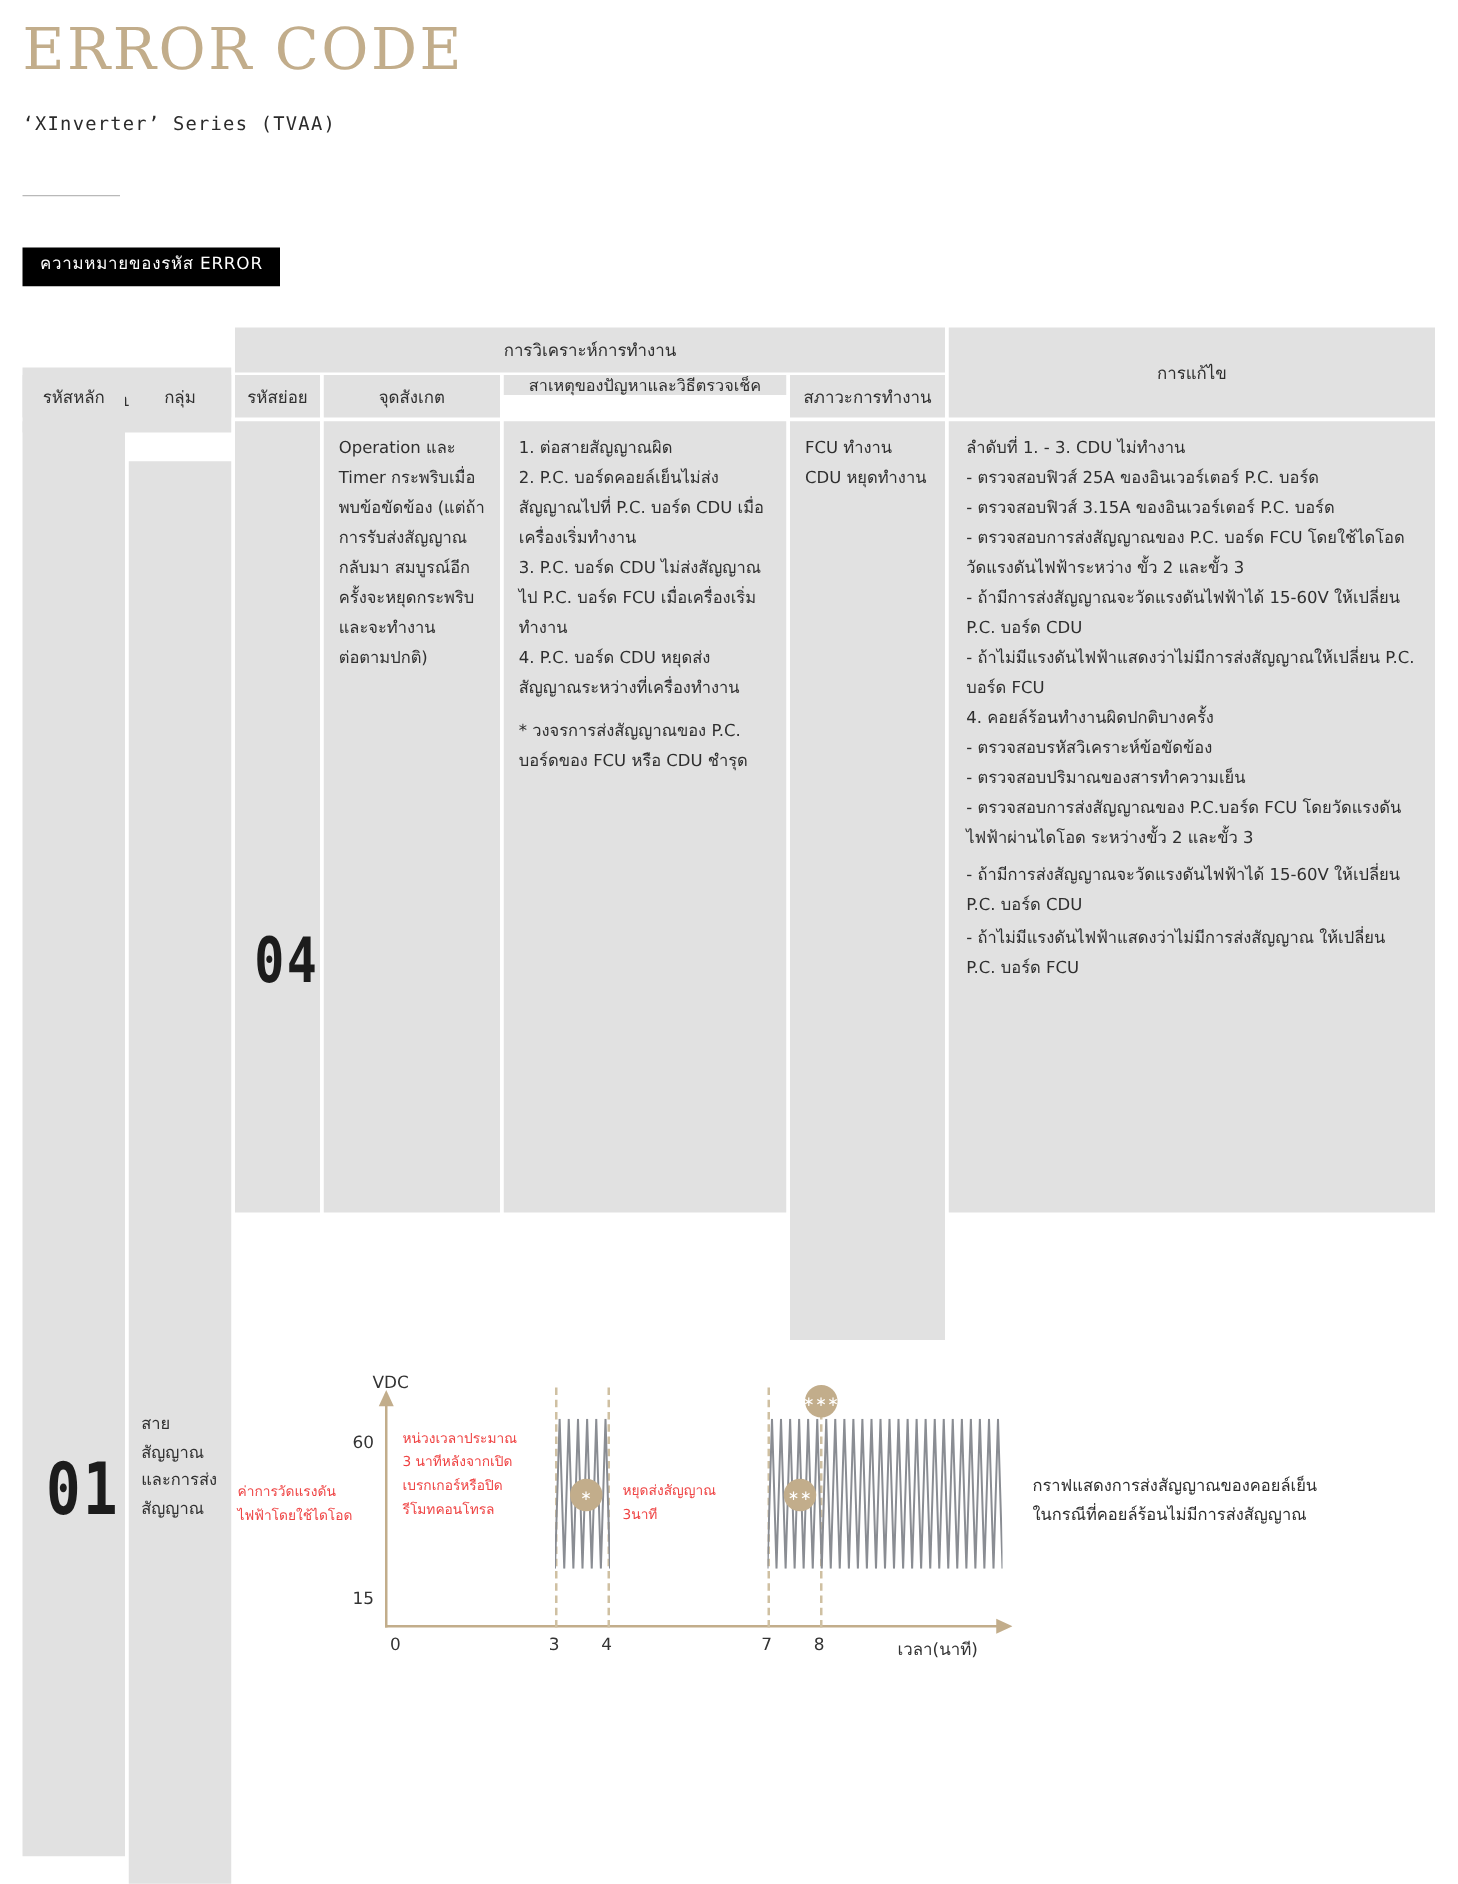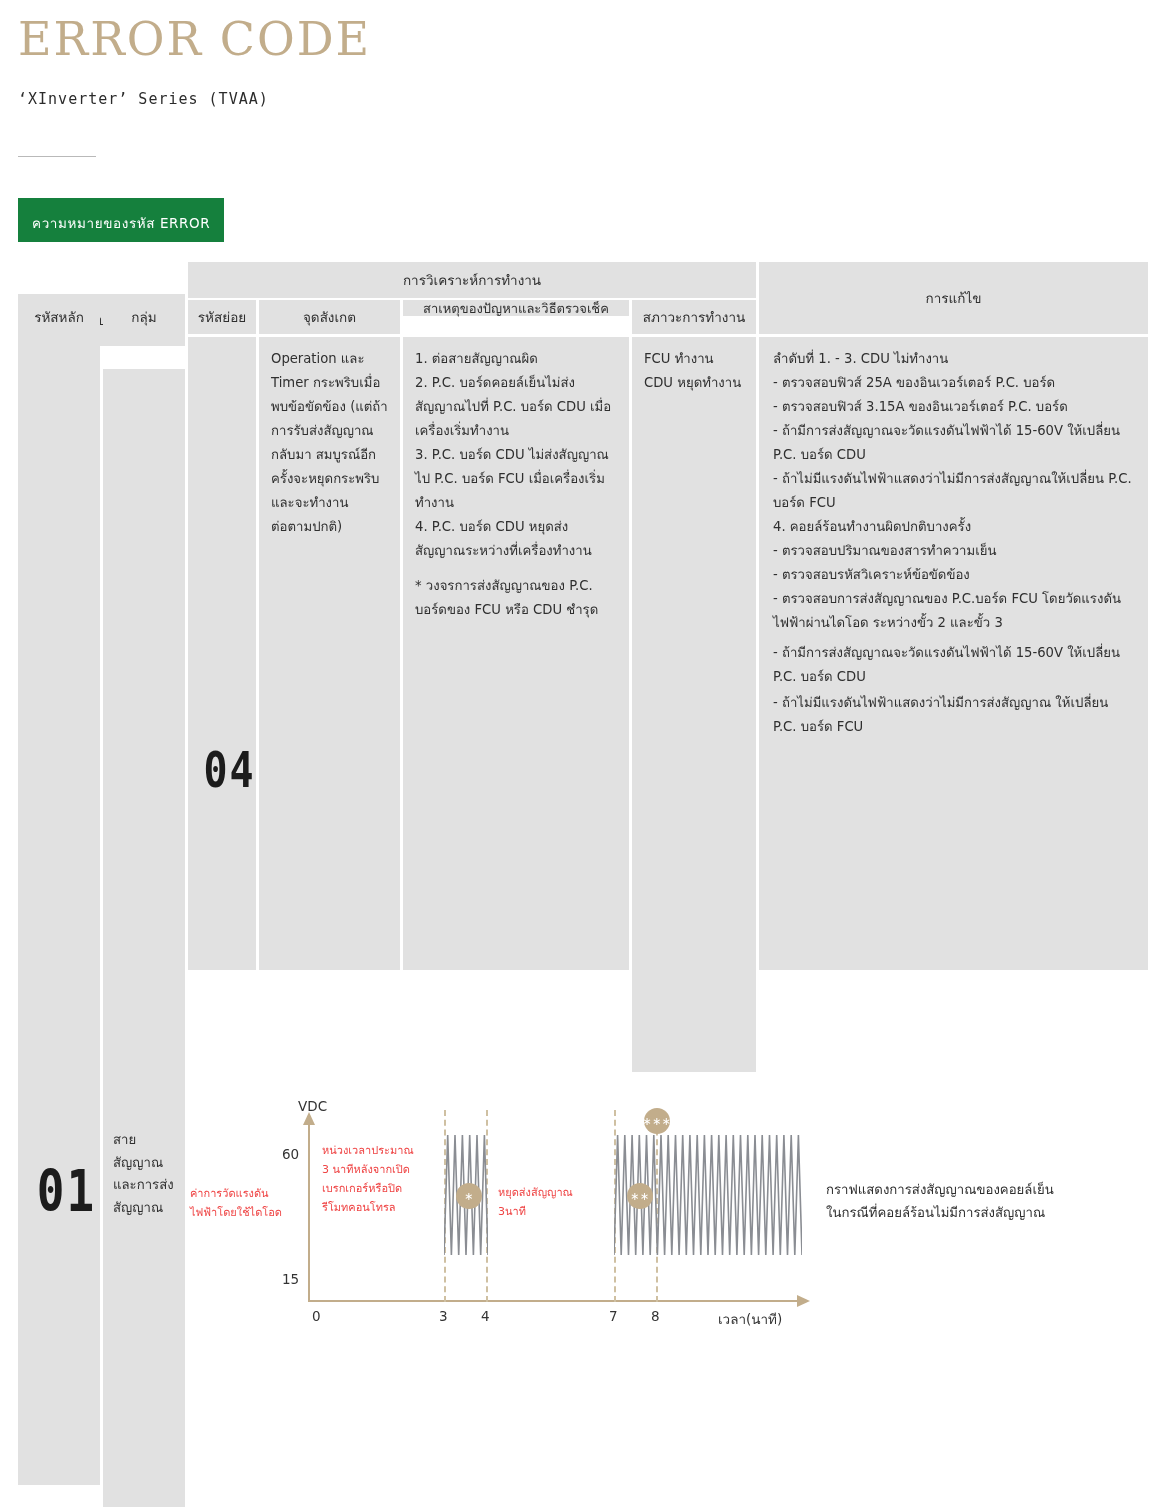--- a/index.html
+++ b/index.html
@@ -23,23 +23,23 @@
     position:absolute;left:18px;top:90px;
     font-family:"DejaVu Sans Mono","Liberation Mono",monospace;
     font-size:15px;letter-spacing:1px;color:#2b2b2b;
   }
   #rule{
     position:absolute;left:18px;top:156px;width:78px;height:1px;
     background:#b9b9b9;
   }
   #section-badge{
     position:absolute;left:18px;top:198px;
-    background:#15803d;color:#ffffff;
+    background:#000000;color:#ffffff;
     font-size:13.5px;letter-spacing:.6px;
-    padding:14px 14px 8px 14px;
+    padding:1px 14px 8px 14px;
     white-space:nowrap;
   }
 
   
   #table{position:absolute;left:18px;top:262px;width:1130px;}
   .cell{position:absolute;background:#e1e1e1;box-sizing:border-box;}
   .hcell{display:flex;align-items:center;justify-content:center;
          font-size:13.5px;color:#2f2f2f;text-align:center;}
   .bodycell{font-size:13.2px;color:#2f2f2f;line-height:1.82;padding:10px 12px;}
   .centred{display:flex;align-items:center;justify-content:center;padding-left:15px;}
@@ -123,25 +123,26 @@
 
   <div class="cell bodycell" style="left:614px;top:75px;width:124px;height:735px;">
     <span style="white-space:pre-line;">FCU ทำงาน
 CDU หยุดทำงาน</span>
   </div>
 
   <div class="cell bodycell" style="left:741px;top:75px;width:389px;height:633px;padding:10px 14px;">
     <div>ลำดับที่ 1. - 3. CDU ไม่ทำงาน</div>
     <div>- ตรวจสอบฟิวส์ 25A ของอินเวอร์เตอร์ P.C. บอร์ด</div>
     <div>- ตรวจสอบฟิวส์ 3.15A ของอินเวอร์เตอร์ P.C. บอร์ด</div>
+    <div>- ตรวจสอบการส่งสัญญาณของ P.C. บอร์ด FCU โดยใช้ไดโอดวัดแรงดันไฟฟ้าระหว่าง ขั้ว 2 และขั้ว 3</div>
     <div>- ถ้ามีการส่งสัญญาณจะวัดแรงดันไฟฟ้าได้ 15-60V ให้เปลี่ยน P.C. บอร์ด CDU</div>
     <div>- ถ้าไม่มีแรงดันไฟฟ้าแสดงว่าไม่มีการส่งสัญญาณให้เปลี่ยน P.C. บอร์ด FCU</div>
     <div>4. คอยล์ร้อนทำงานผิดปกติบางครั้ง</div>
+    <div>- ตรวจสอบรหัสวิเคราะห์ข้อขัดข้อง</div>
     <div>- ตรวจสอบปริมาณของสารทำความเย็น</div>
-    <div>- ตรวจสอบรหัสวิเคราะห์ข้อขัดข้อง</div>
     <div>- ตรวจสอบการส่งสัญญาณของ P.C.บอร์ด FCU โดยวัดแรงดันไฟฟ้าผ่านไดโอด ระหว่างขั้ว 2 และขั้ว 3</div>
     <div style="margin-top:6px;"> - ถ้ามีการส่งสัญญาณจะวัดแรงดันไฟฟ้าได้ 15-60V ให้เปลี่ยน P.C. บอร์ด CDU</div>
     <div style="margin-top:2px;"> - ถ้าไม่มีแรงดันไฟฟ้าแสดงว่าไม่มีการส่งสัญญาณ ให้เปลี่ยน P.C. บอร์ด FCU</div>
   </div>
 </div>
 
 <div id="chart">
 
   <div class="tick-lbl" style="left:108px;top:8px;">VDC</div>
 

